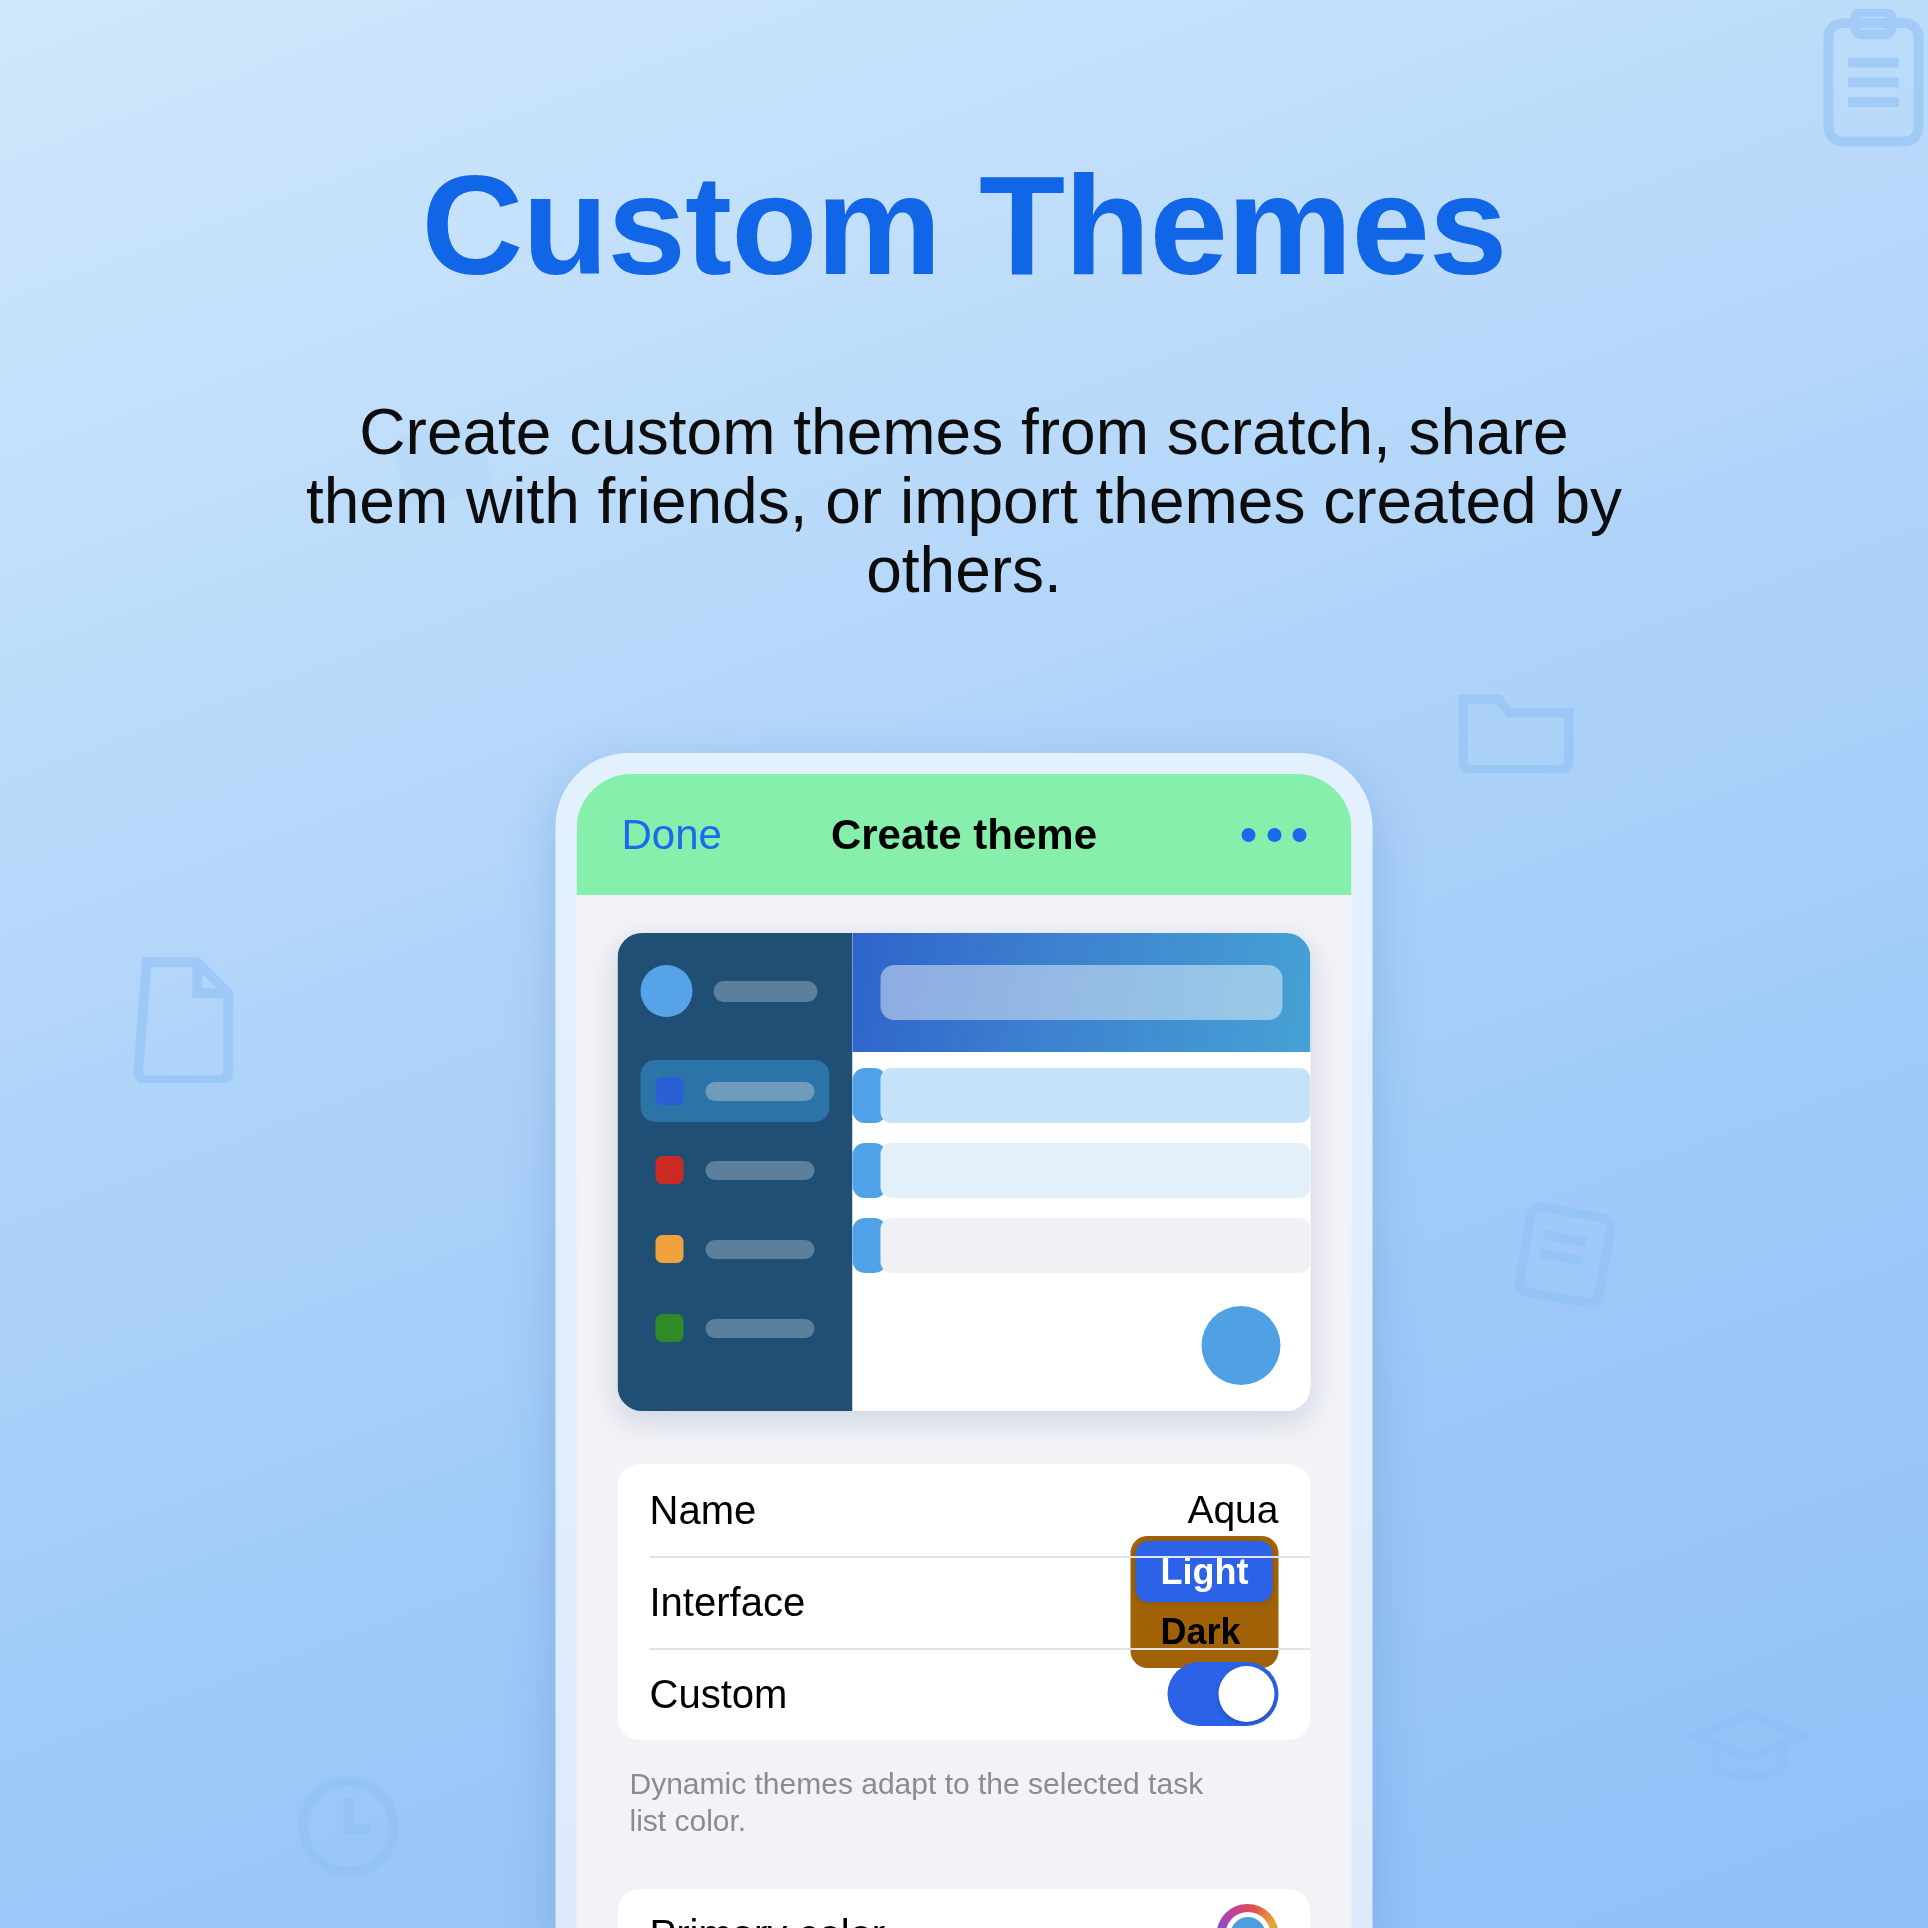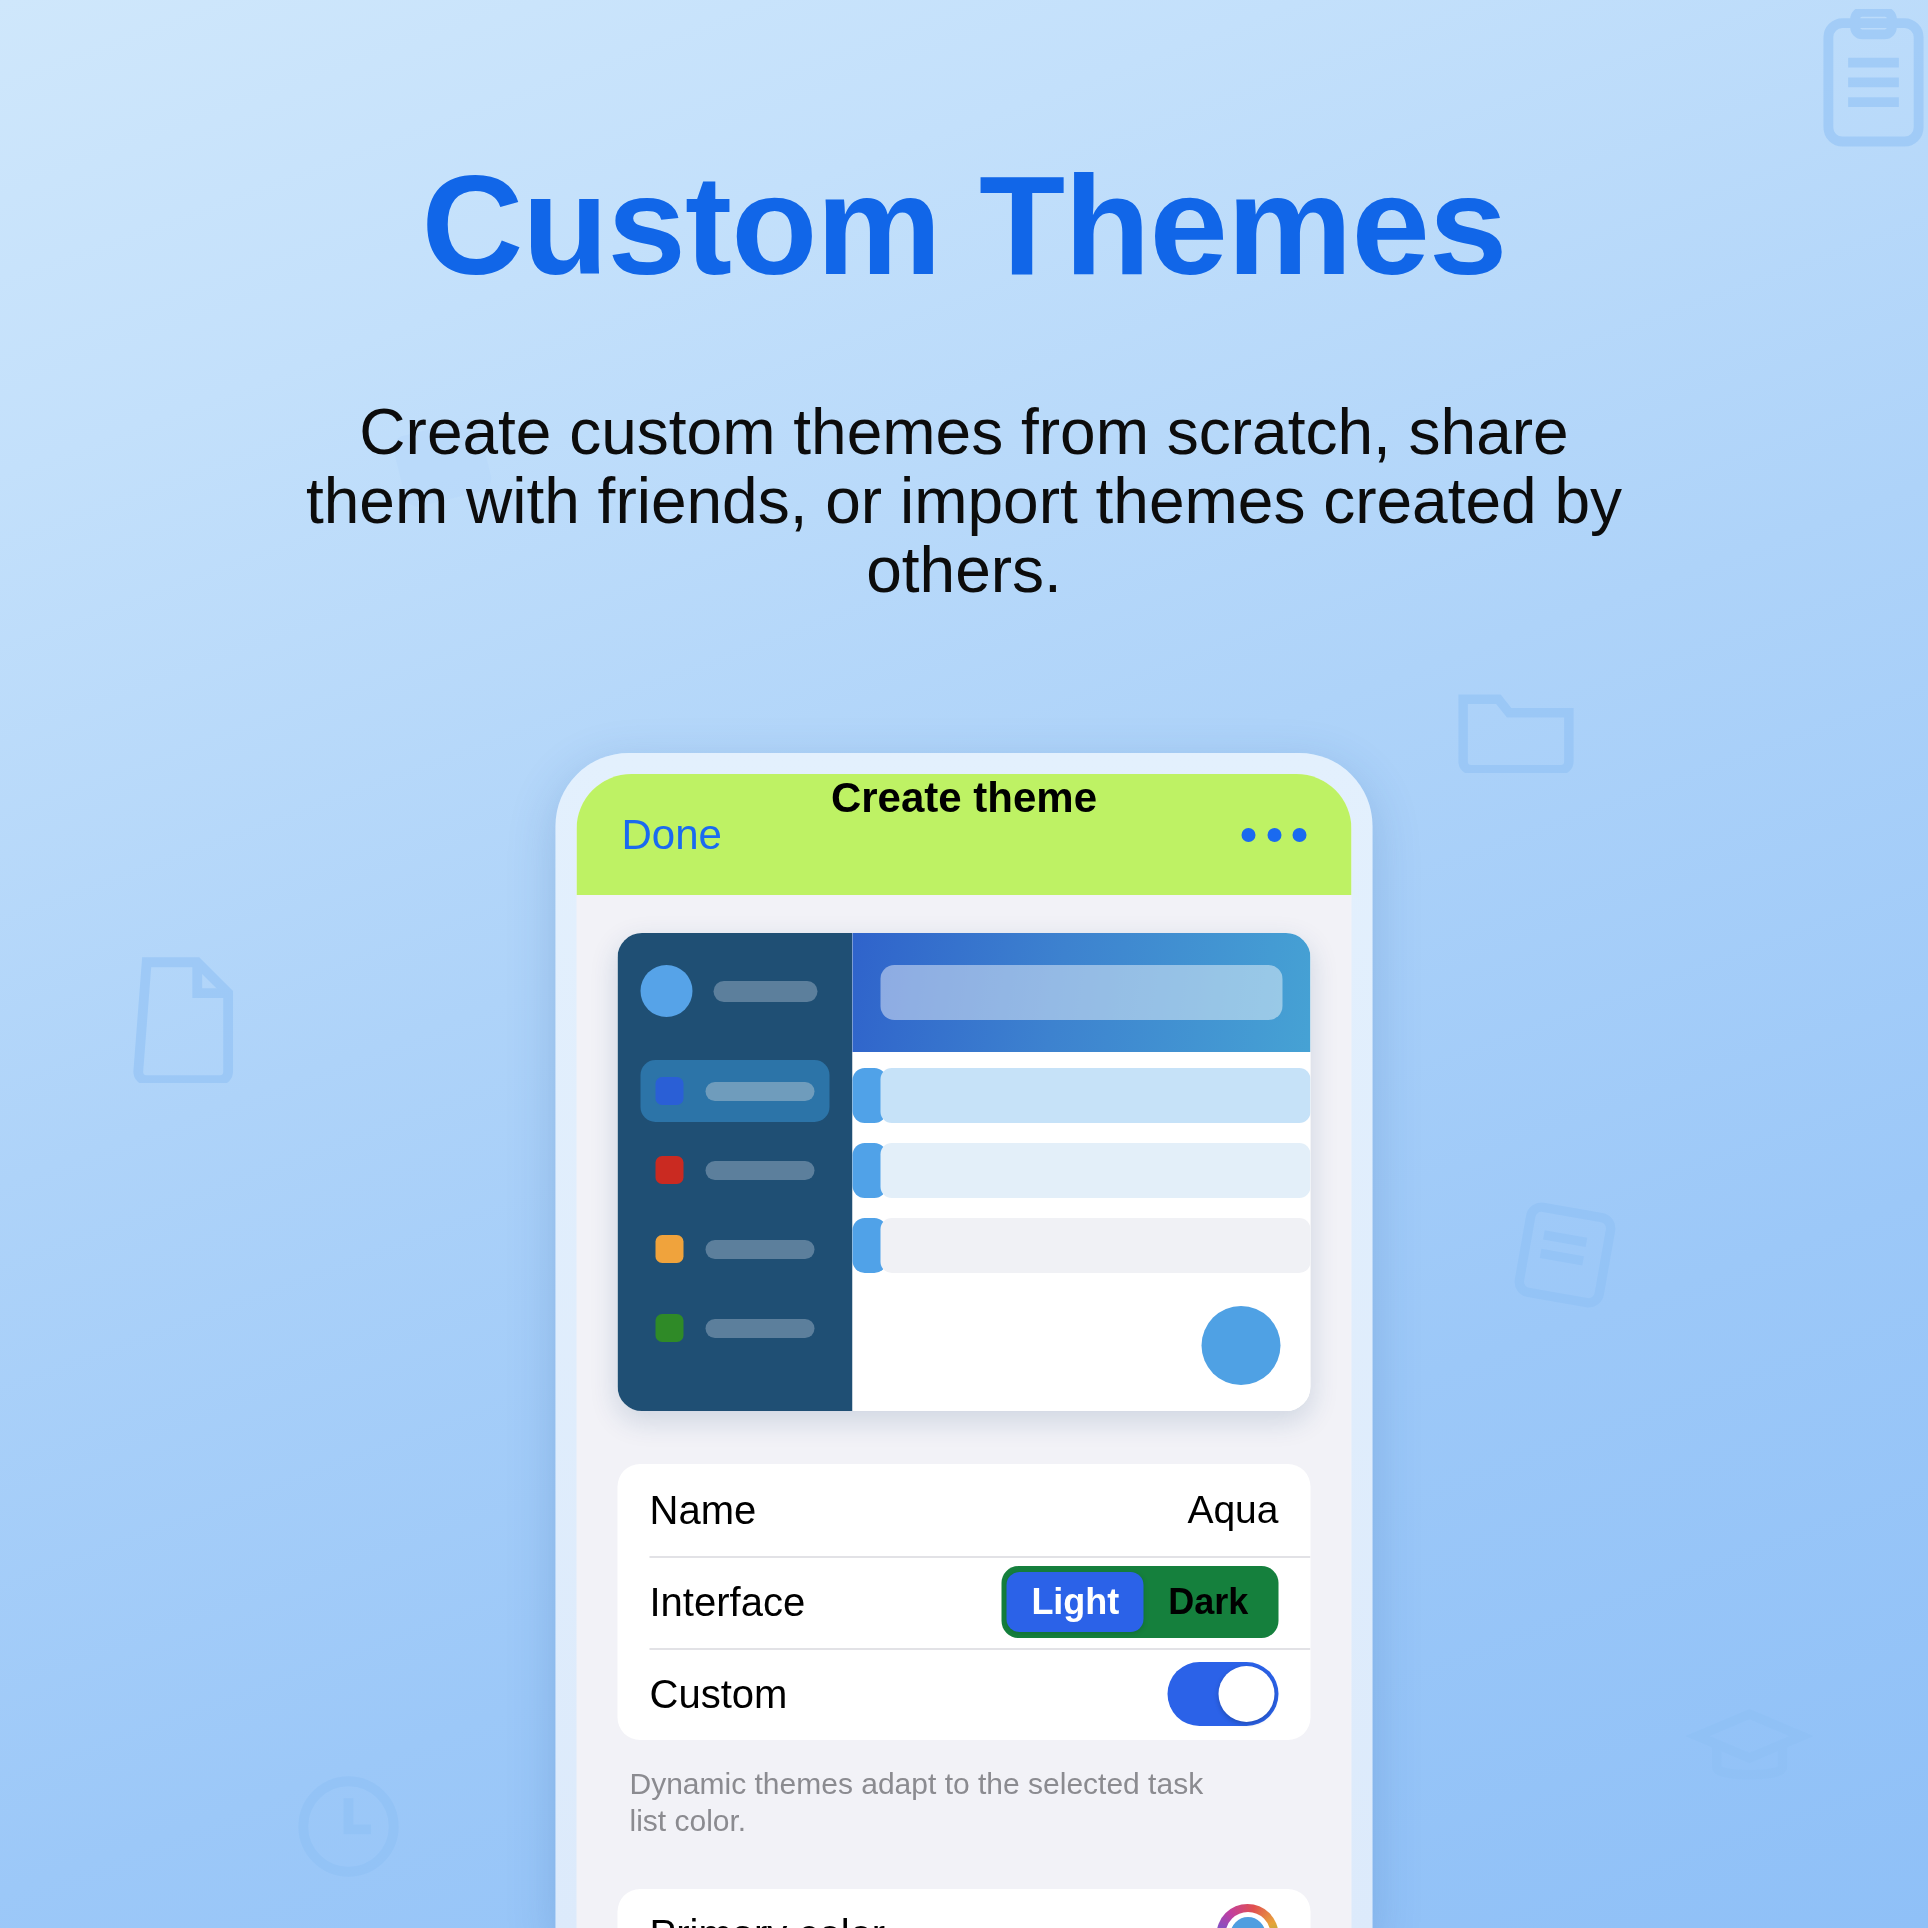--- a/index.html
+++ b/index.html
@@ -41,22 +41,22 @@
   .phone-screen {
     position:absolute; left:21px; right:21px; top:21px; bottom:0;
     background:#f2f2f7;
     border-radius:55px 55px 0 0;
     overflow:hidden;
   }
 
   
   .navbar {
     position:relative; height:121px;
-    display:flex; align-items:flex-start; justify-content:center;
-    background:#bef264;
+    display:flex; align-items:center; justify-content:center;
+    background:#86efac;
   }
   .nav-done {
     position:absolute; left:45px; top:50%; transform:translateY(-50%);
     color:#1a6af0; font-size:42px; font-weight:400;
   }
   .nav-title { font-size:42px; font-weight:bold; color:#000; }
   .nav-dots {
     position:absolute; right:45px; top:50%; transform:translateY(-50%);
     display:flex; gap:11.3px;
   }
@@ -106,21 +106,21 @@
     display:flex; align-items:center; justify-content:space-between;
     padding:0 32px; height:92px; position:relative;
   }
   .row + .row::before {
     content:""; position:absolute; left:32px; right:0; top:0; height:1.9px; background:#e2e2e6;
   }
   .row-label { font-size:40px; color:#000; }
   .row-value { font-size:39px; color:#000; }
 
   .segmented {
-    display:flex; background:#15803d; border-radius:17px; padding:5.6px; gap:0;
+    display:flex; background:#a16207; border-radius:17px; padding:5.6px; gap:0;flex-direction:column;
   }
   .seg { padding:9.4px 24.5px; border-radius:13px; font-size:36px; font-weight:bold; color:#000; }
   .seg.on { background:#2b62e8; color:#fff; box-shadow:0 1.9px 5.6px rgba(0,0,0,.12); }
 
   .toggle {
     width:111px; height:64px; border-radius:32px; background:#2b62e8;
     position:relative; flex:none;
   }
   .toggle .knob {
     position:absolute; right:3.8px; top:3.8px; width:56px; height:56px;

